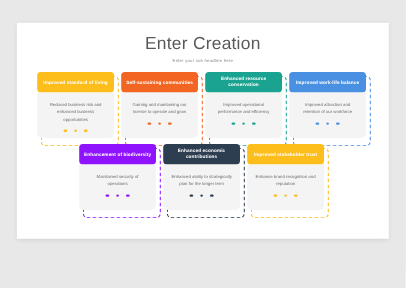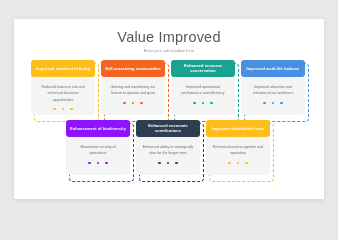--- a/index.html
+++ b/index.html
@@ -111,21 +111,21 @@
     height: 2.6px;
     border-radius: 50%;
   }
 </style>
 </head>
 <body style="background: rgb(232, 232, 232);">
 
 <div id="slide-canvas" style="background: rgb(255, 255, 255);">
 
   <div id="slide-header">
-    <div id="deck-title" style="color: rgb(88, 89, 91);">Value Improved</div>
+    <div id="deck-title" style="color: rgb(88, 89, 91);">Enter Creation</div>
     <div id="deck-subtitle" style="color: rgb(138, 140, 142);">Enter your sub headline here</div>
   </div>
 
   <div class="card-row" id="card-row-top">
 
     <div class="card">
       <div class="card-dashed" style="border-color: rgb(253, 189, 26);"></div>
       <div class="card-inner">
         <div class="card-header" style="background: rgb(253, 189, 26);">
           <span class="card-header-label">Improved standard of living</span>

